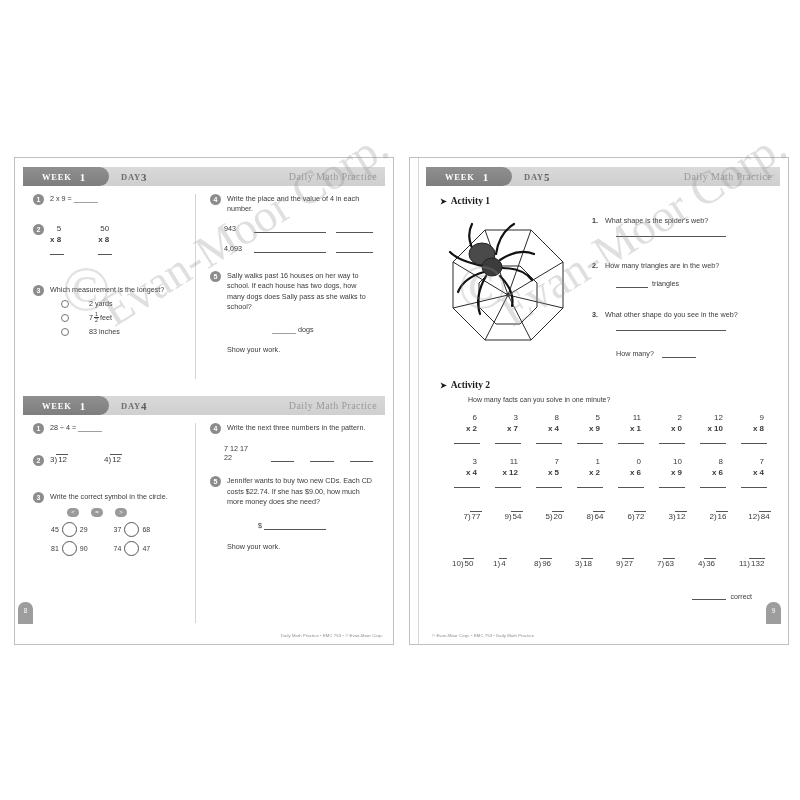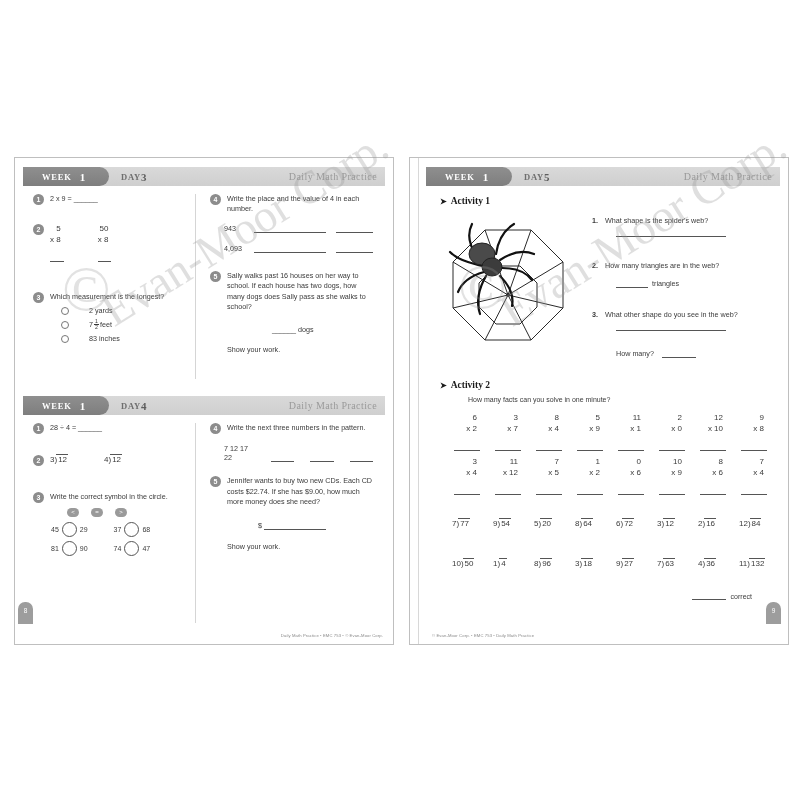--- a/index.html
+++ b/index.html
@@ -72,21 +72,21 @@
     background:#8c8c8c;color:#fff;
     font-size:7px;font-weight:700;
     display:flex;align-items:center;justify-content:center;
     font-family:"Liberation Sans", sans-serif;
   }
   .pbody{margin-left:17px;font-size:7.2px;line-height:1.45;color:#3a3a3a;}
 
   
   .stack{display:inline-block;text-align:right;font-size:8px;line-height:1.35;color:#3a3a3a;}
   .stack .top{padding-right:3px;}
-  .stack .bot{border-bottom:1px solid #555;padding-right:3px;padding-bottom:15px;}
+  .stack .bot{border-bottom:1px solid #555;padding-right:3px;padding-bottom:8px;font-weight:bold;}
 
   .two-stacks{display:flex;gap:34px;margin-left:17px;margin-top:3px;}
 
   
   .choices{margin-left:28px;margin-top:4px;}
   .choice{display:flex;align-items:center;gap:20px;margin-bottom:3.5px;font-size:7.2px;color:#3a3a3a;}
   .radio{width:6px;height:6px;border:1px solid #777;border-radius:50%;flex:none;}
   .frac{display:inline-block;vertical-align:middle;text-align:center;font-size:5.2px;line-height:1.05;margin:0 1px;}
   .frac .num{border-bottom:1px solid #3a3a3a;display:block;padding:0 1px;}
 
@@ -441,21 +441,21 @@
       <div class="fact"><div class="stack"><div class="top">3</div><div class="bot">x 4</div></div></div>
       <div class="fact"><div class="stack"><div class="top">11</div><div class="bot">x 12</div></div></div>
       <div class="fact"><div class="stack"><div class="top">7</div><div class="bot">x 5</div></div></div>
       <div class="fact"><div class="stack"><div class="top">1</div><div class="bot">x 2</div></div></div>
       <div class="fact"><div class="stack"><div class="top">0</div><div class="bot">x 6</div></div></div>
       <div class="fact"><div class="stack"><div class="top">10</div><div class="bot">x 9</div></div></div>
       <div class="fact"><div class="stack"><div class="top">8</div><div class="bot">x 6</div></div></div>
       <div class="fact"><div class="stack"><div class="top">7</div><div class="bot">x 4</div></div></div>
     </div>
 
-    <div class="divrow" style="position:absolute;left:42px;top:343px;">
+    <div class="divrow" style="position:absolute;left:42px;top:336px;text-align:center;">
       <div class="divcell"><span class="ldiv"><span>7</span>)<span class="bar">77</span></span></div>
       <div class="divcell"><span class="ldiv"><span>9</span>)<span class="bar">54</span></span></div>
       <div class="divcell"><span class="ldiv"><span>5</span>)<span class="bar">20</span></span></div>
       <div class="divcell"><span class="ldiv"><span>8</span>)<span class="bar">64</span></span></div>
       <div class="divcell"><span class="ldiv"><span>6</span>)<span class="bar">72</span></span></div>
       <div class="divcell"><span class="ldiv"><span>3</span>)<span class="bar">12</span></span></div>
       <div class="divcell"><span class="ldiv"><span>2</span>)<span class="bar">16</span></span></div>
       <div class="divcell"><span class="ldiv"><span>12</span>)<span class="bar">84</span></span></div>
     </div>
 

